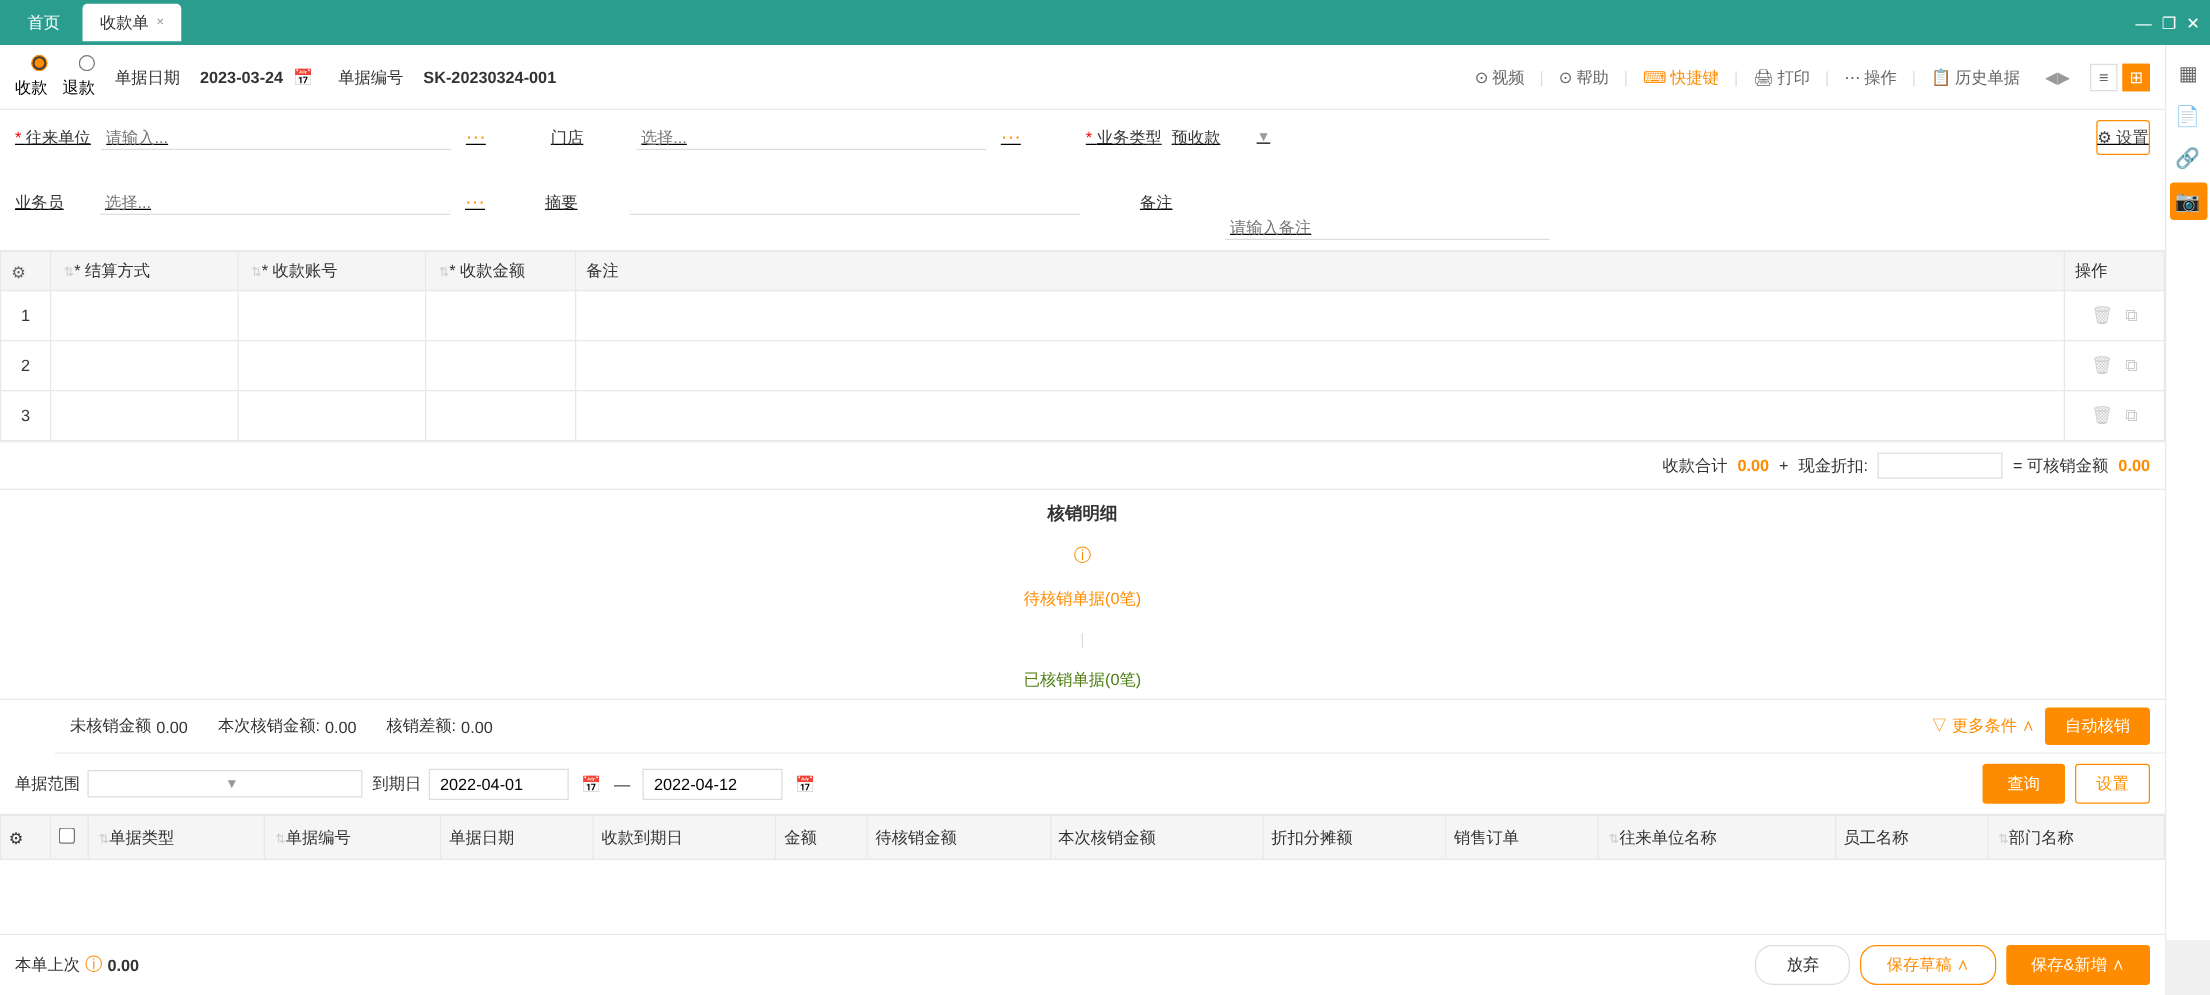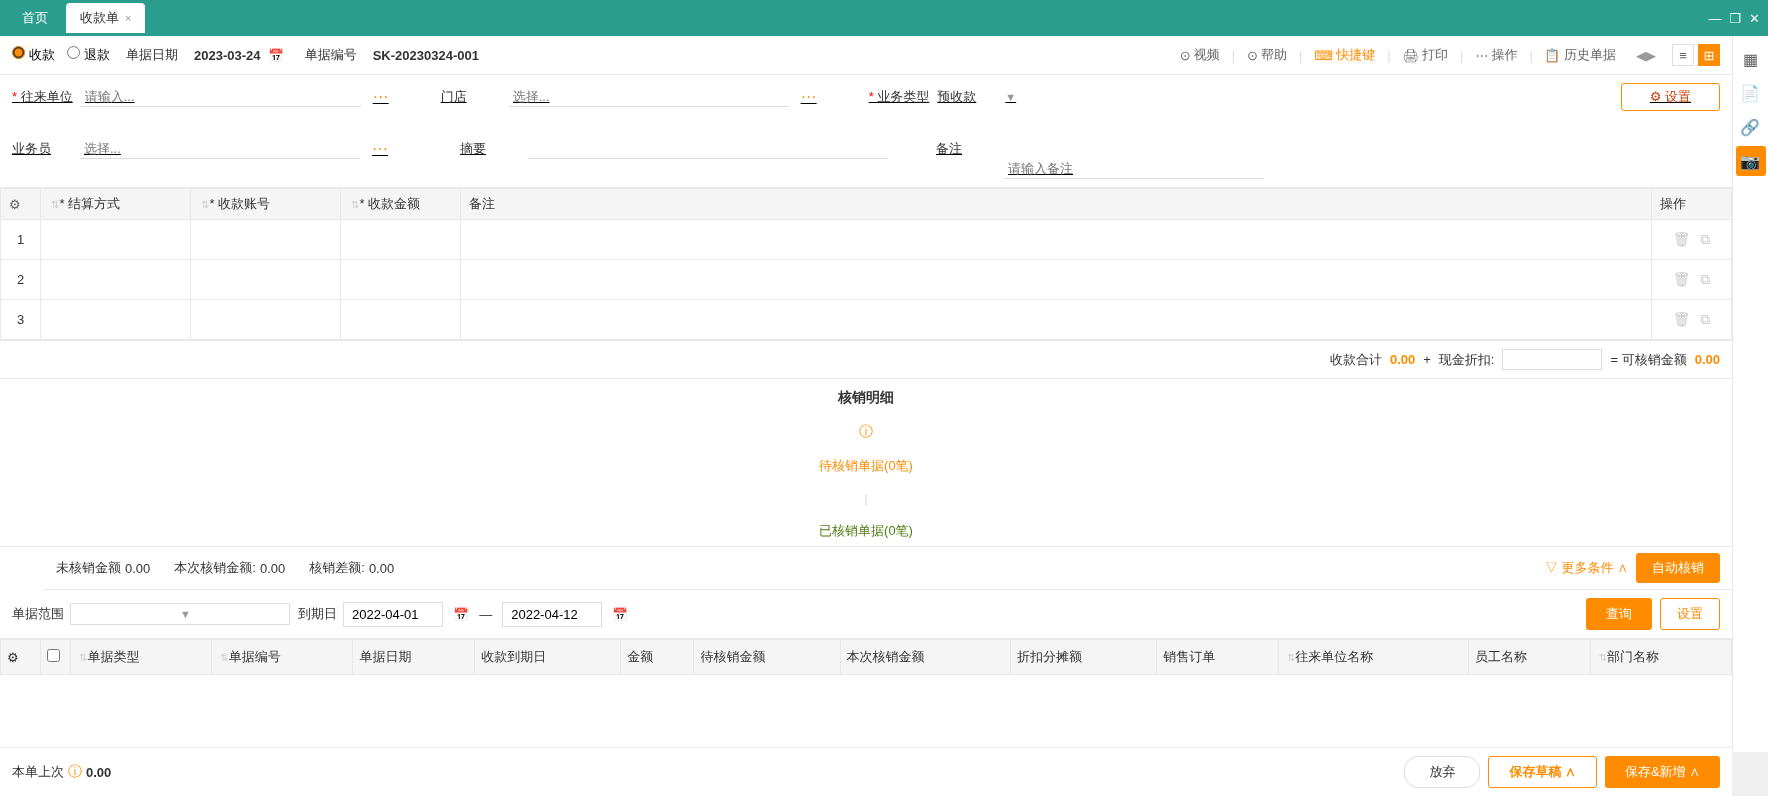--- a/index.html
+++ b/index.html
@@ -48,21 +48,21 @@
     
     .toolbar-row {
       display: flex;
       align-items: center;
       padding: 8px 12px;
       border-bottom: 1px solid #e8e8e8;
       gap: 16px;
       background: white;
     }
     .radio-group { display: flex; align-items: center; gap: 12px; }
-    .radio-item { display: flex; align-items: flex-start; gap: 4px; cursor: pointer; }
+    .radio-item { display: flex; align-items: flex-end; gap: 4px; cursor: pointer; flex-direction: column; }
     .radio-item input[type="radio"] { accent-color: #ff8c00; }
     .doc-info { display: flex; align-items: center; gap: 8px; color: #333; }
     .doc-info .date-icon { color: #ff8c00; cursor: pointer; }
     .toolbar-actions { margin-left: auto; display: flex; align-items: center; gap: 12px; color: #666; }
     .toolbar-actions span { cursor: pointer; display: flex; align-items: center; gap: 3px; }
     .toolbar-actions .icon-orange { color: #ff8c00; }
     .toolbar-divider { color: #ddd; }
     .toolbar-layout { display: flex; gap: 4px; margin-left: 4px; }
     .layout-btn { width: 22px; height: 22px; border: 1px solid #ddd; cursor: pointer; display: flex; align-items: center; justify-content: center; background: white; }
     .layout-btn.active-orange { background: #ff8c00; border-color: #ff8c00; color: white; }
@@ -90,22 +90,22 @@
       padding: 2px 4px;
       color: #666;
       background: transparent;
       min-width: 160px;
     }
     .more-btn { color: #ff8c00; cursor: pointer; font-size: 16px; padding: 0 4px; }
     .dropdown-arrow { color: #999; cursor: pointer; font-size: 11px; }
     .setting-btn {
       background: white;
       border: 1px solid #ff8c00;
-      color: #c2410c;
-      padding: 4px 28px;
+      color: #404040;
+      padding: 4px 0;
       border-radius: 3px;
       cursor: pointer;
       display: flex;
       align-items: center;
       gap: 4px;
       margin-left: auto;
     }
 
     
     .table-section {
@@ -227,21 +227,21 @@
       gap: 8px;
       border-bottom: 1px solid #e8e8e8;
       background: white;
       justify-content: center;
     }
     .filter-item { display: flex; align-items: center; gap: 6px; color: #333; }
     .date-input {
       border: 1px solid #ddd;
       padding: 4px 8px;
       outline: none;
-      width: 100px;
+      width: 112px;
     }
     .cal-icon { color: #ff8c00; cursor: pointer; margin-left: 4px; }
     .date-dash { color: #333; margin: 0 4px; }
     .filter-right { margin-left: auto; display: flex; gap: 8px; }
     .query-btn {
       background: #ff8c00;
       color: white;
       border: none;
       padding: 6px 20px;
       border-radius: 3px;
@@ -294,26 +294,25 @@
       color: #333;
       padding: 6px 24px;
       border-radius: 14px;
       cursor: pointer;
     }
     .save-draft-btn {
       background: white;
       border: 1px solid #ff8c00;
       color: #ff8c00;
       padding: 6px 20px;
-      border-radius: 3px;
+      border-radius: 13px;
       cursor: pointer;
       display: flex;
       align-items: center;
       gap: 4px;
-      font-weight: bold;
     }
     .save-new-btn {
       background: #ff8c00;
       border: none;
       color: white;
       padding: 6px 20px;
       border-radius: 3px;
       cursor: pointer;
       display: flex;
       align-items: center;
@@ -442,21 +441,21 @@
         <span style="color:#333; min-width:60px;">预收款</span>
         <span class="dropdown-arrow">▼</span>
 
         <button class="setting-btn">⚙ 设置</button>
       </div>
       <div class="form-row">
         <span class="form-label">业务员</span>
         <input class="form-input" style="width: 280px;" placeholder="选择...">
         <span class="more-btn">···</span>
 
-        <span class="form-label" style="margin-left:60px;">摘要</span>
+        <span class="form-label" style="margin-left:36px;">摘要</span>
         <input class="form-input" style="width: 360px;">
 
         <span class="form-label" style="margin-left:40px;">备注</span>
         <input class="form-input" style="width: 260px; margin-top: 40px;" placeholder="请输入备注">
       </div>
     </div>
 
     <div class="table-section">
       <table class="data-table">
         <thead>

